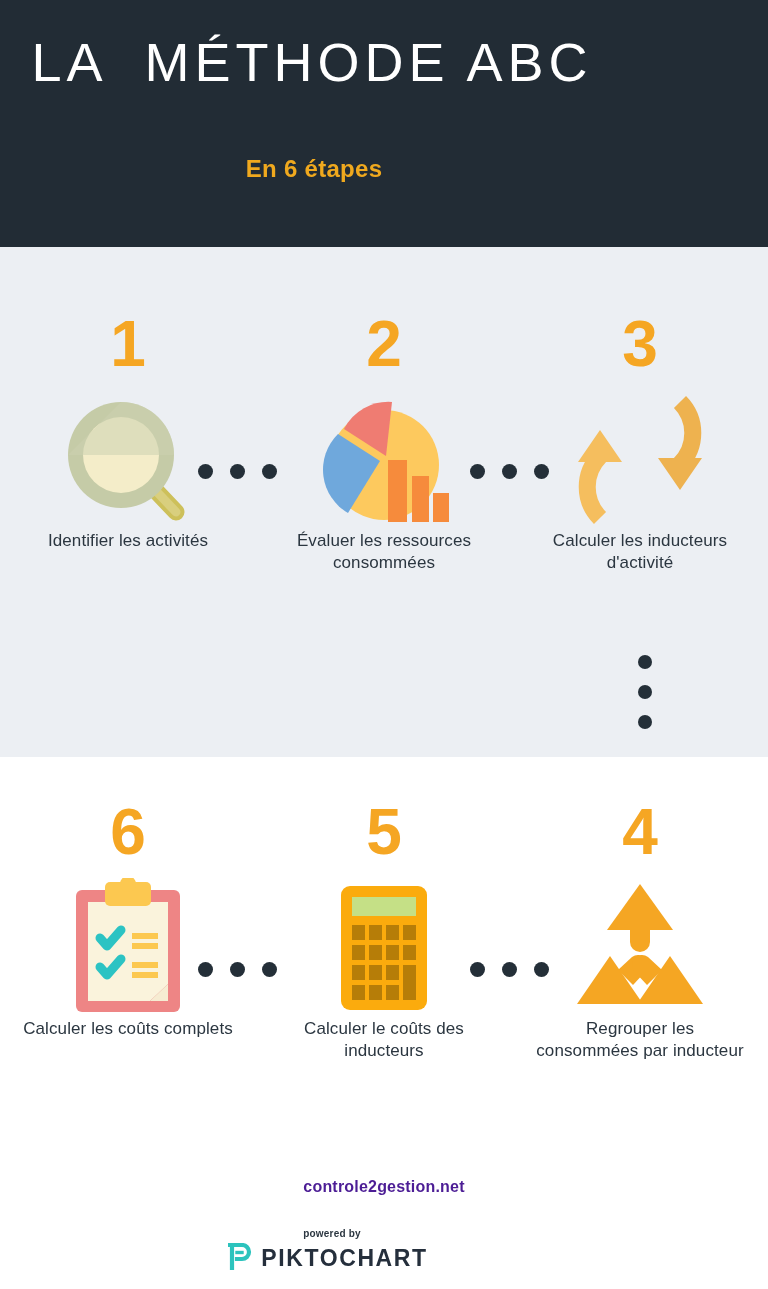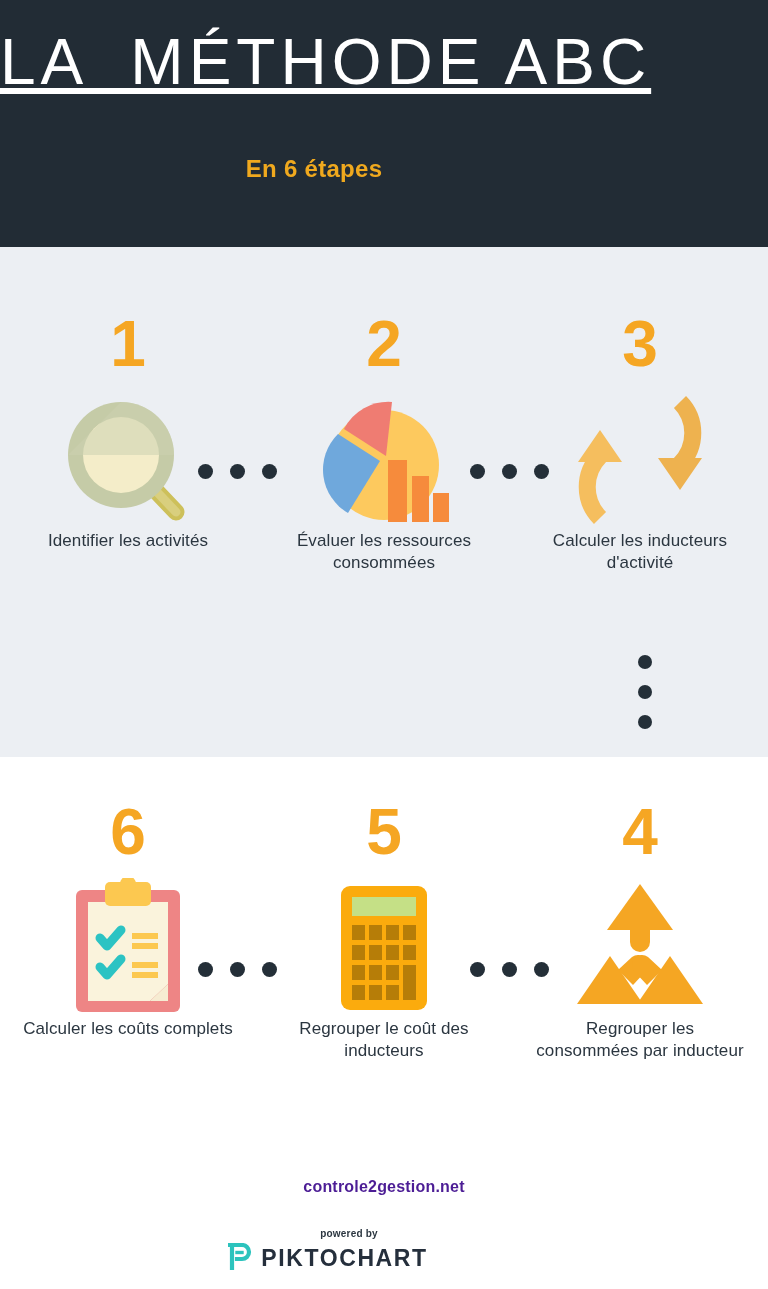--- a/index.html
+++ b/index.html
@@ -14,27 +14,26 @@
 
   
   .header{
     position:absolute;left:0;top:0;width:768px;height:247px;
     background:#222c35;
   }
   .header-title{
     position:absolute;left:0;top:26px;width:624px;
     text-align:center;
     color:#ffffff;
-    font-size:64px;
+    font-size:54px;
     font-weight:300;
     letter-spacing:5px;
     line-height:72px;
     font-family:"Liberation Sans", sans-serif;
     white-space:pre;
-    text-decoration:underline;
   }
   .header-subtitle{
     position:absolute;left:0;top:152px;width:628px;
     text-align:center;
     color:#f0a91e;
     font-size:24px;
     font-weight:bold;
     letter-spacing:0.3px;
     line-height:34px;
   }
@@ -114,21 +113,20 @@
     font-weight:bold;
     letter-spacing:0.2px;
   }
   .powered-by{
     position:absolute;left:0;top:1228px;width:664px;
     text-align:center;
     color:#2b3640;
     font-size:10px;
     font-weight:bold;
     letter-spacing:0.2px;
-    padding-left:17px;
   }
   .pikto-wrap{
     position:absolute;left:0;top:1243px;width:656px;
     display:flex;justify-content:center;align-items:center;gap:9px;
   }
   .pikto-text{
     color:#252f3c;
     font-size:23px;
     font-weight:bold;
     letter-spacing:1.6px;
@@ -256,21 +254,21 @@
           <rect x="89" y="67" width="13" height="15" fill="#b67d08"></rect>
           <rect x="38" y="87" width="13" height="15" fill="#b67d08"></rect>
           <rect x="55" y="87" width="13" height="15" fill="#b67d08"></rect>
           <rect x="72" y="87" width="13" height="15" fill="#b67d08"></rect>
           <rect x="38" y="107" width="13" height="15" fill="#b67d08"></rect>
           <rect x="55" y="107" width="13" height="15" fill="#b67d08"></rect>
           <rect x="72" y="107" width="13" height="15" fill="#b67d08"></rect>
           <rect x="89" y="87" width="13" height="35" fill="#b67d08"></rect>
         </svg>
       </div>
-      <div class="step-label">Regrouper le coût des inducteurs</div>
+      <div class="step-label">Calculer le coûts des inducteurs</div>
     </div>
 
     <div class="col">
       <div class="step-number">4</div>
       <div class="icon-box">
         <svg viewBox="0 0 140 140" width="140" height="140">
 
           <polygon points="70,6 103,52 37,52" fill="#f5a623"></polygon>
           <path d="M60 46 h20 v18 a10 10 0 0 1 -20 0 z" fill="#f5a623"></path>
 

